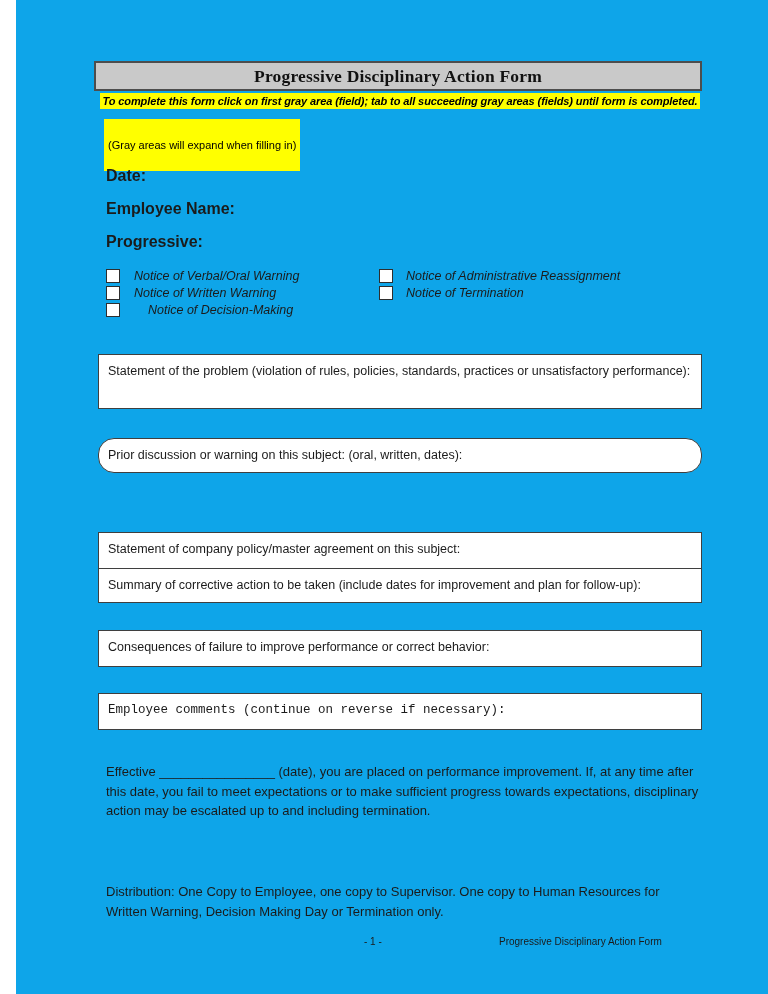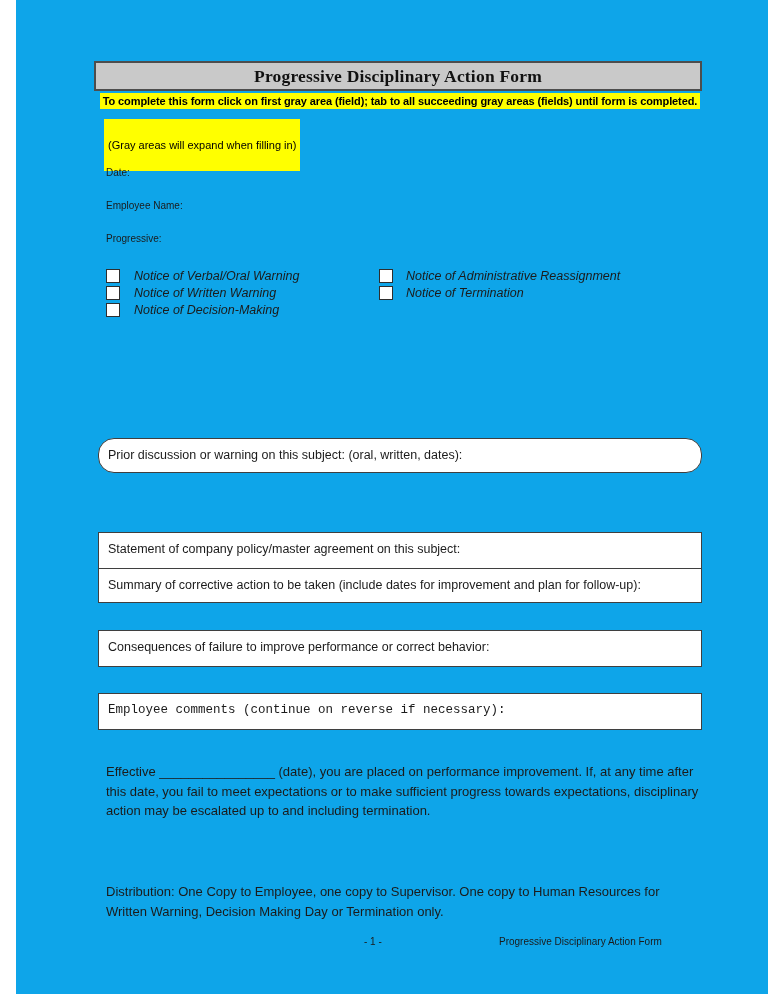--- a/index.html
+++ b/index.html
@@ -48,31 +48,33 @@
   .hl{
     background:var(--highlight);
     color:#000;
     display:inline-block;
   }
   .instr1{
     font-size:11px;
     font-weight:bold;
     padding:2px 3px;
     letter-spacing:-0.1px;
+    font-style:italic;
   }
   .instr2{
     position:absolute;
     left:88px; top:119px;
     font-size:11px;
     padding:20px 4px;
   }
   .plain-label{
     position:absolute;
     left:90px;
-    font-size:10px;
+    font-size:16px;
+    font-weight:bold;
   }
   .lbl-date{top:167px;}
   .lbl-employee{top:200px;}
   .lbl-department{top:233px;}
 
   .checkbox-row{
     position:absolute;
     display:flex;
     align-items:flex-start;
   }
@@ -87,21 +89,21 @@
     font-style:italic;
     font-size:12.5px;
     white-space:nowrap;
   }
   .col1{left:90px;}
   .col2{left:363px;}
   .col1 .cb-label{margin-left:14px;}
   .col2 .cb-label{margin-left:13px;}
   .row-a{top:269px;}
   .row-b{top:286px;}
-  .row-c{top:303px;}
+  .row-c{top:303px;gap:14px;}
 
   .section-box{
     position:absolute;
     left:82px;
     width:604px;
     border:1.5px solid var(--border);
     background:#fff;
     cursor:text;
   }
   .section-box .sec-label{
@@ -172,20 +174,23 @@
 
   <div class="checkbox-row col2 row-a">
     <span class="cb"></span>
     <span class="cb-label">Notice of Administrative Reassignment</span>
   </div>
   <div class="checkbox-row col2 row-b">
     <span class="cb"></span>
     <span class="cb-label">Notice of Termination</span>
   </div>
 
+  <div class="section-box box1">
+    <div class="sec-label">Statement of the problem (violation of rules, policies, standards, practices or unsatisfactory performance):</div>
+  </div>
   <div class="section-box box2">
     <div class="sec-label">Prior discussion or warning on this subject: (oral, written, dates):</div>
   </div>
   <div class="section-box box3">
     <div class="sec-label">Statement of company policy/master agreement on this subject:</div>
   </div>
   <div class="section-box box5">
     <div class="sec-label">Consequences of failure to improve performance or correct behavior:</div>
   </div>
   <div class="section-box box4">

